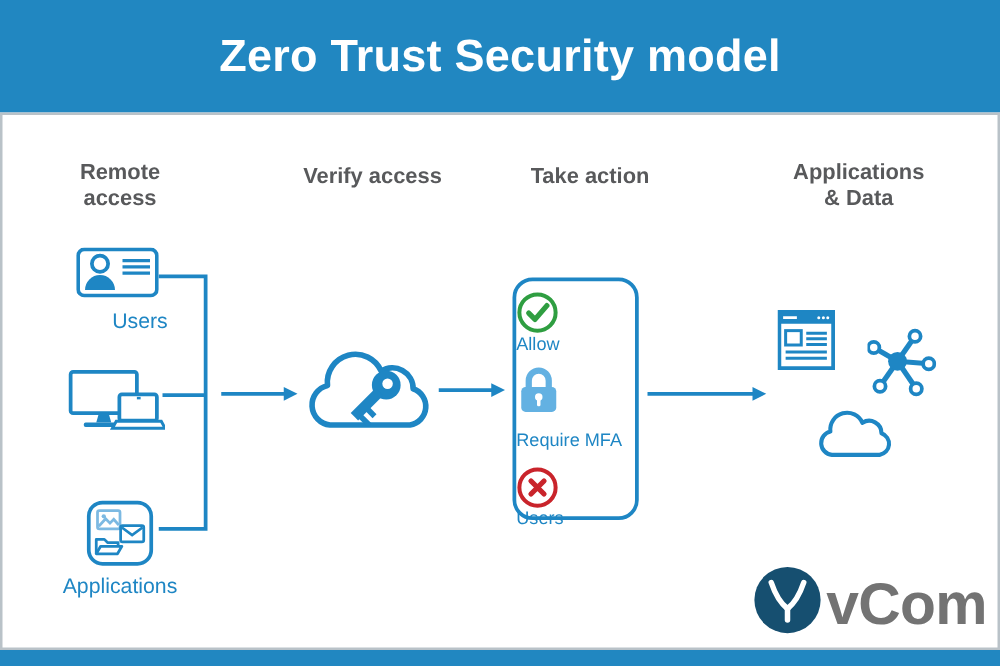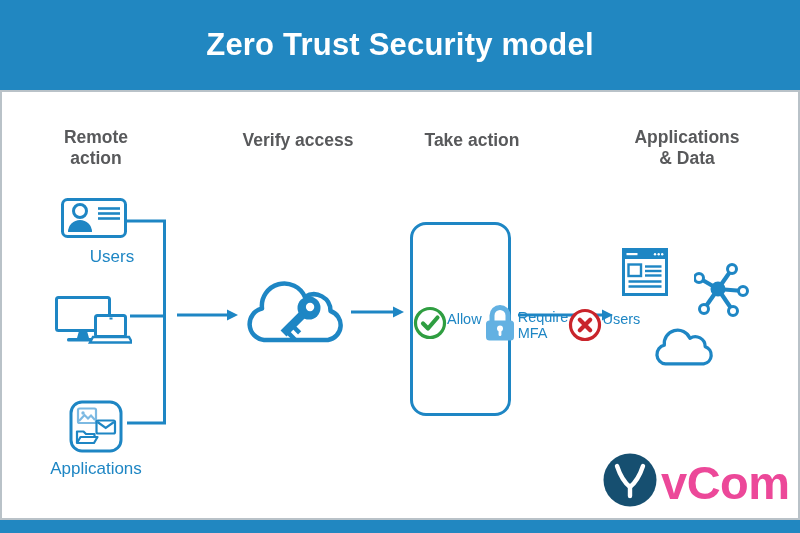--- a/index.html
+++ b/index.html
@@ -1,57 +1,57 @@
 <!DOCTYPE html>
 <html><head>
 <meta charset="utf-8">
 <style>
   html,body{margin:0;padding:0;background:#fff;}
   .stage{position:relative;width:800px;height:533px;background:#ffffff;overflow:hidden;
          font-family:"Liberation Sans",sans-serif;}
   
   .header-bar{position:absolute;left:0;top:0;width:800px;height:90px;background:#2187c1;
               display:flex;align-items:center;justify-content:center;}
-  .page-title{color:#ffffff;font-size:31px;font-weight:700;letter-spacing:.2px;}
+  .page-title{color:#ffffff;font-size:36px;font-weight:700;letter-spacing:.2px;}
   .footer-bar{position:absolute;left:0;bottom:0;width:800px;height:13px;background:#2187c1;}
   .content-frame{position:absolute;left:0;top:90px;width:800px;height:430px;
                  border:2px solid #b9c2c8;box-sizing:border-box;pointer-events:none;}
   
   .col-label{position:absolute;color:#58595b;font-size:17.5px;font-weight:600;
              text-align:center;line-height:1.22;white-space:pre-line;}
   #col-remote{left:34px;top:127px;width:124px;}
   #col-verify{left:227px;top:130px;width:142px;}
   #col-action{left:408px;top:130px;width:128px;}
   #col-apps{left:626px;top:127px;width:122px;}
   
   .icon-abs{position:absolute;line-height:0;}
   .src-label{position:absolute;color:#1e86c4;font-size:17px;text-align:center;}
   
   .action-box{position:absolute;left:410px;top:222px;width:101px;height:194px;
               border:3px solid #1e86c4;border-radius:16px;background:#fff;box-sizing:border-box;
-              display:flex;flex-direction:row;align-items:center;}
+              display:flex;flex-direction:column;align-items:flex-start;}
   .action-label{color:#1e86c4;font-size:14.5px;line-height:1.1;}
   
   .vcom-text{position:absolute;left:661px;top:459px;font-size:47px;font-weight:700;
-             color:#ec4899;line-height:48px;letter-spacing:-.5px;}
+             color:#737373;line-height:48px;letter-spacing:-.5px;}
   svg{display:block;}
 </style>
 </head>
 <body>
 
 <div class="stage">
 
   <div class="header-bar">
     <div class="page-title">Zero Trust Security model</div>
   </div>
 
   <div class="content-frame"></div>
 
   <div class="col-label" id="col-remote">Remote
-action</div>
+access</div>
   <div class="col-label" id="col-verify">Verify access</div>
   <div class="col-label" id="col-action">Take action</div>
   <div class="col-label" id="col-apps">Applications
 &amp; Data</div>
 
   <svg width="800" height="533" viewBox="0 0 800 533" style="position:absolute;left:0;top:0;">
     <g stroke="#1e86c4" stroke-width="3" fill="none">
       <path d="M127,221 H164.5 V423 H127"></path>
       <line x1="130" y1="316" x2="164.5" y2="316"></line>
       <line x1="177" y1="315" x2="229" y2="315"></line>

